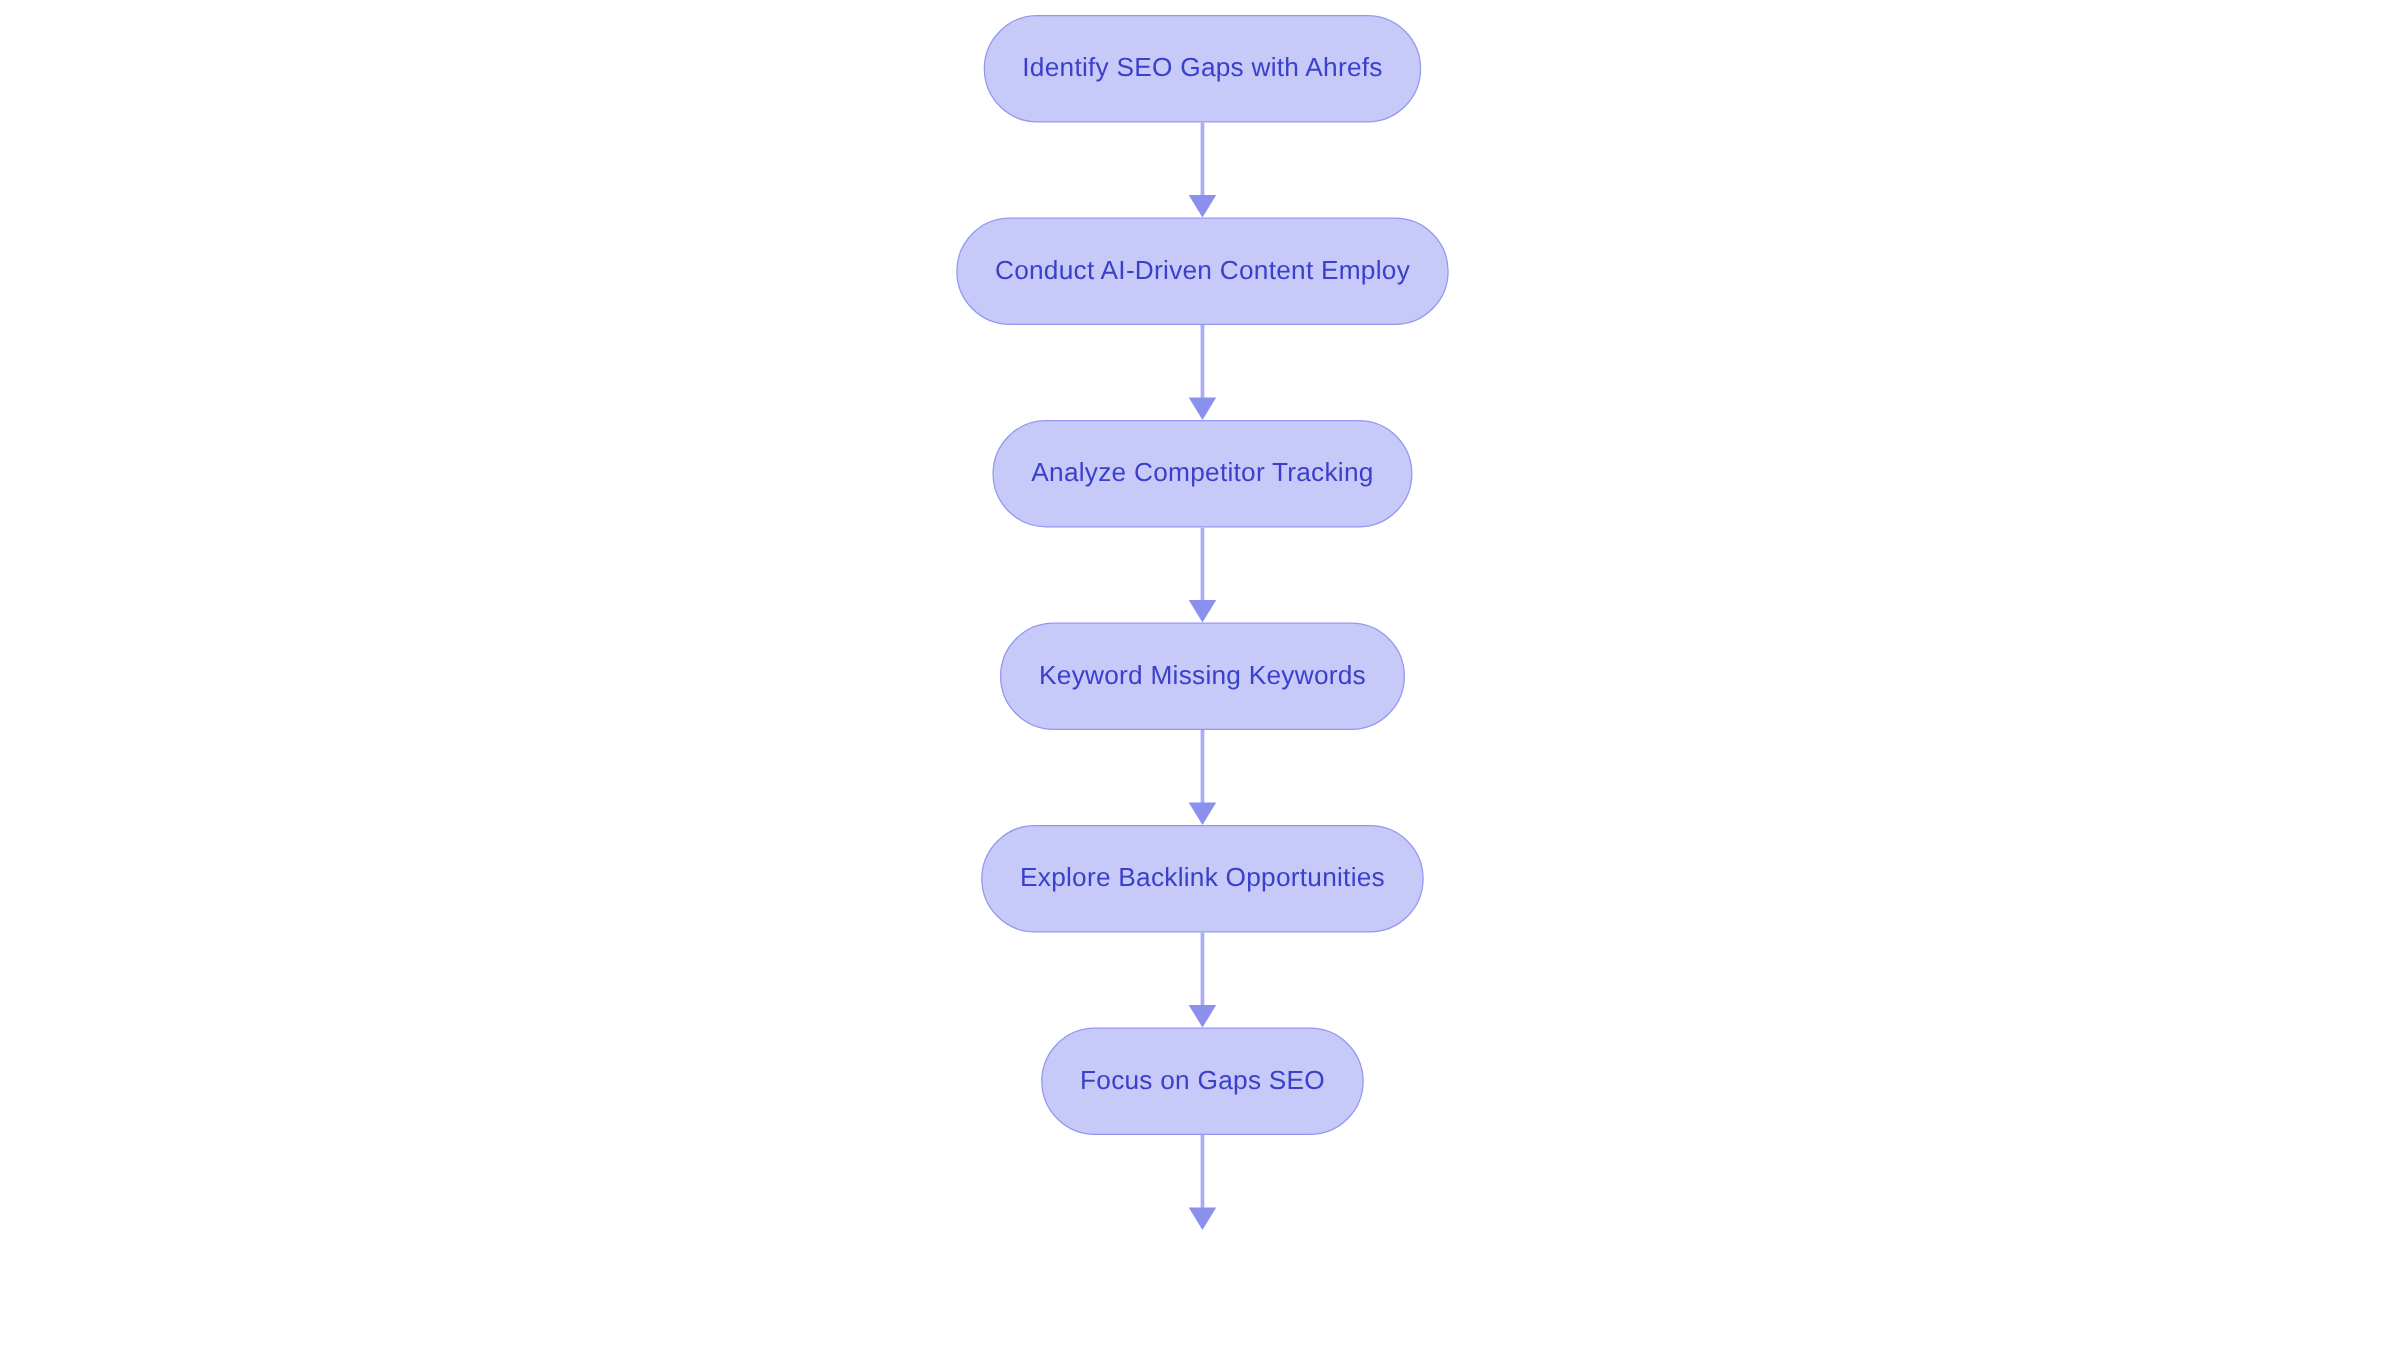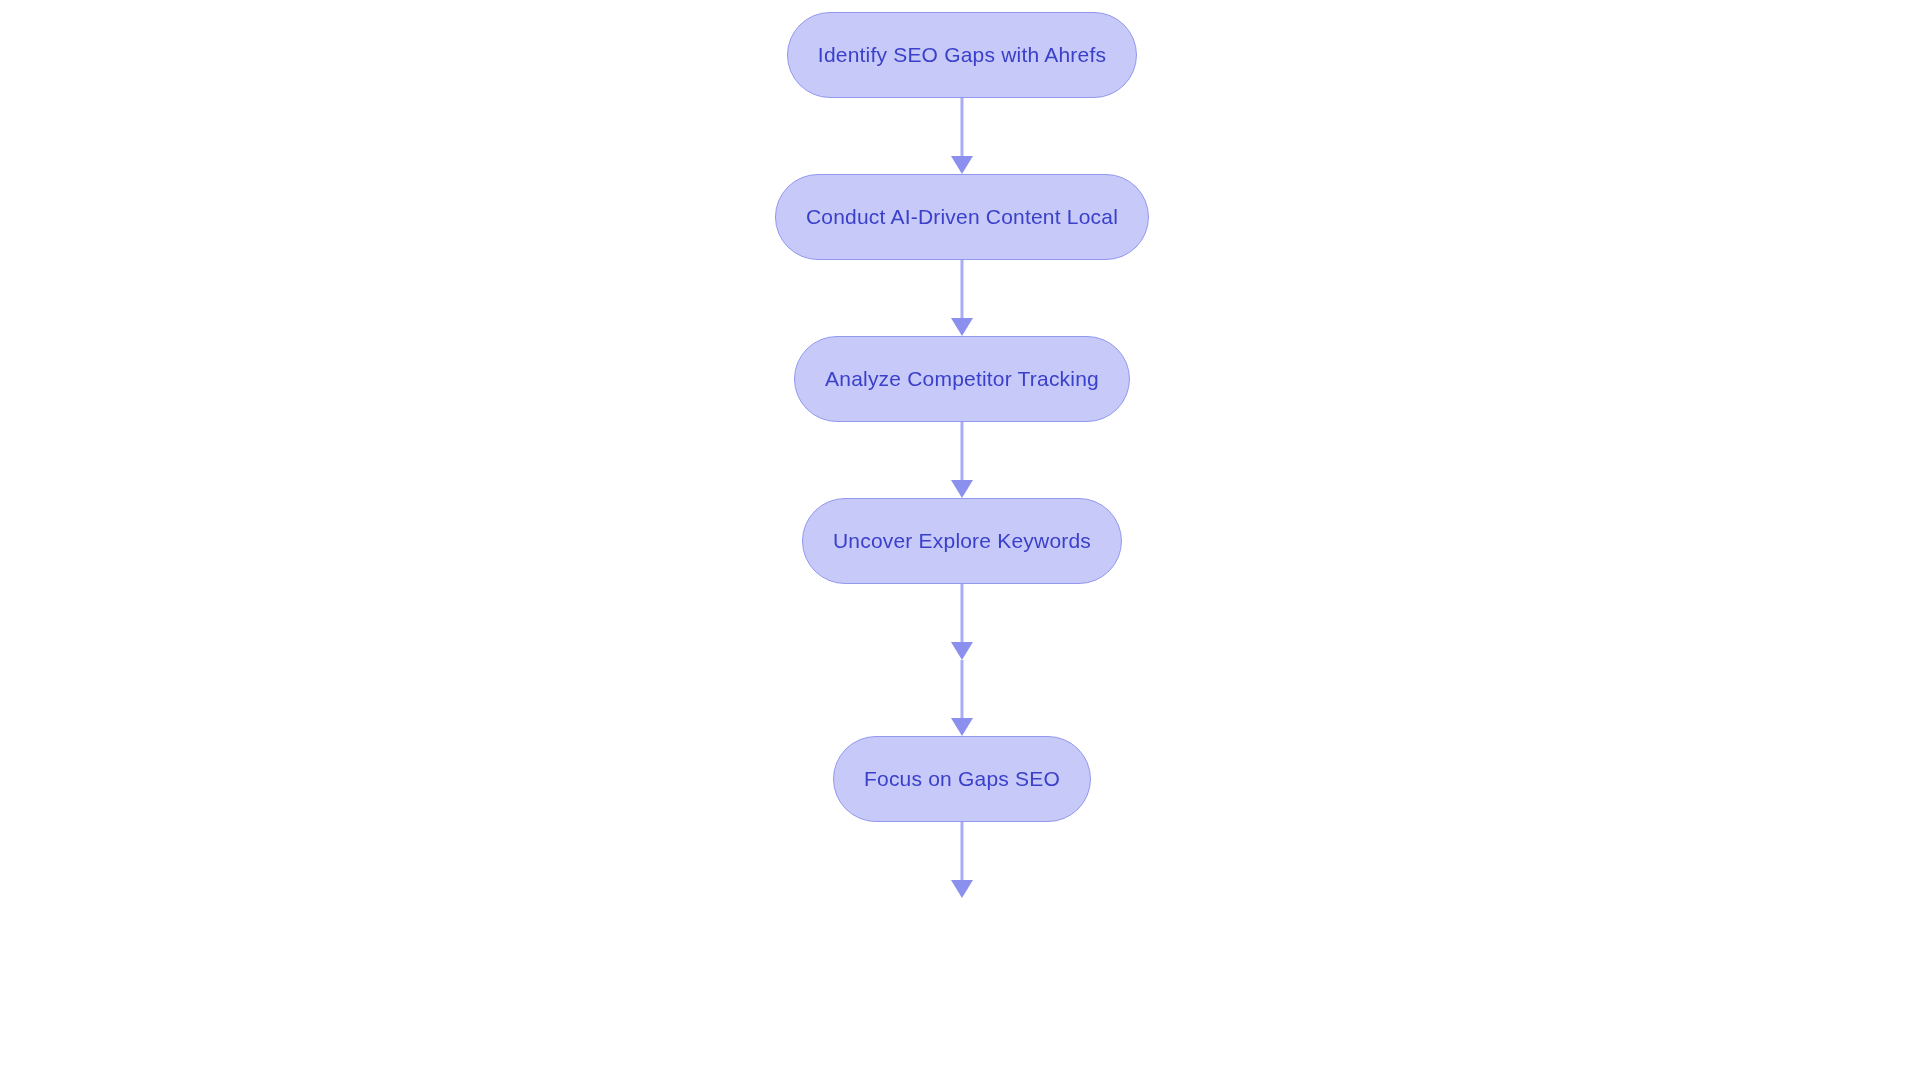--- a/index.html
+++ b/index.html
@@ -76,46 +76,49 @@
     <div class="node">
       <span>Identify SEO Gaps with Ahrefs</span>
     </div>
 
     <div class="connector">
       <div class="c-line"></div>
       <div class="c-head"></div>
     </div>
 
     <div class="node">
-      <span>Conduct AI-Driven Content Local</span>
+      <span>Conduct AI-Driven Content Employ</span>
     </div>
 
     <div class="connector">
       <div class="c-line"></div>
       <div class="c-head"></div>
     </div>
 
     <div class="node">
       <span>Analyze Competitor Tracking</span>
     </div>
 
     <div class="connector">
       <div class="c-line"></div>
       <div class="c-head"></div>
     </div>
 
     <div class="node">
-      <span>Uncover Explore Keywords</span>
+      <span>Keyword Missing Keywords</span>
     </div>
 
     <div class="connector">
       <div class="c-line"></div>
       <div class="c-head"></div>
     </div>
 
+    <div class="node">
+      <span>Explore Backlink Opportunities</span>
+    </div>
 
     <div class="connector">
       <div class="c-line"></div>
       <div class="c-head"></div>
     </div>
 
     <div class="node">
       <span>Focus on Gaps SEO</span>
     </div>
 

